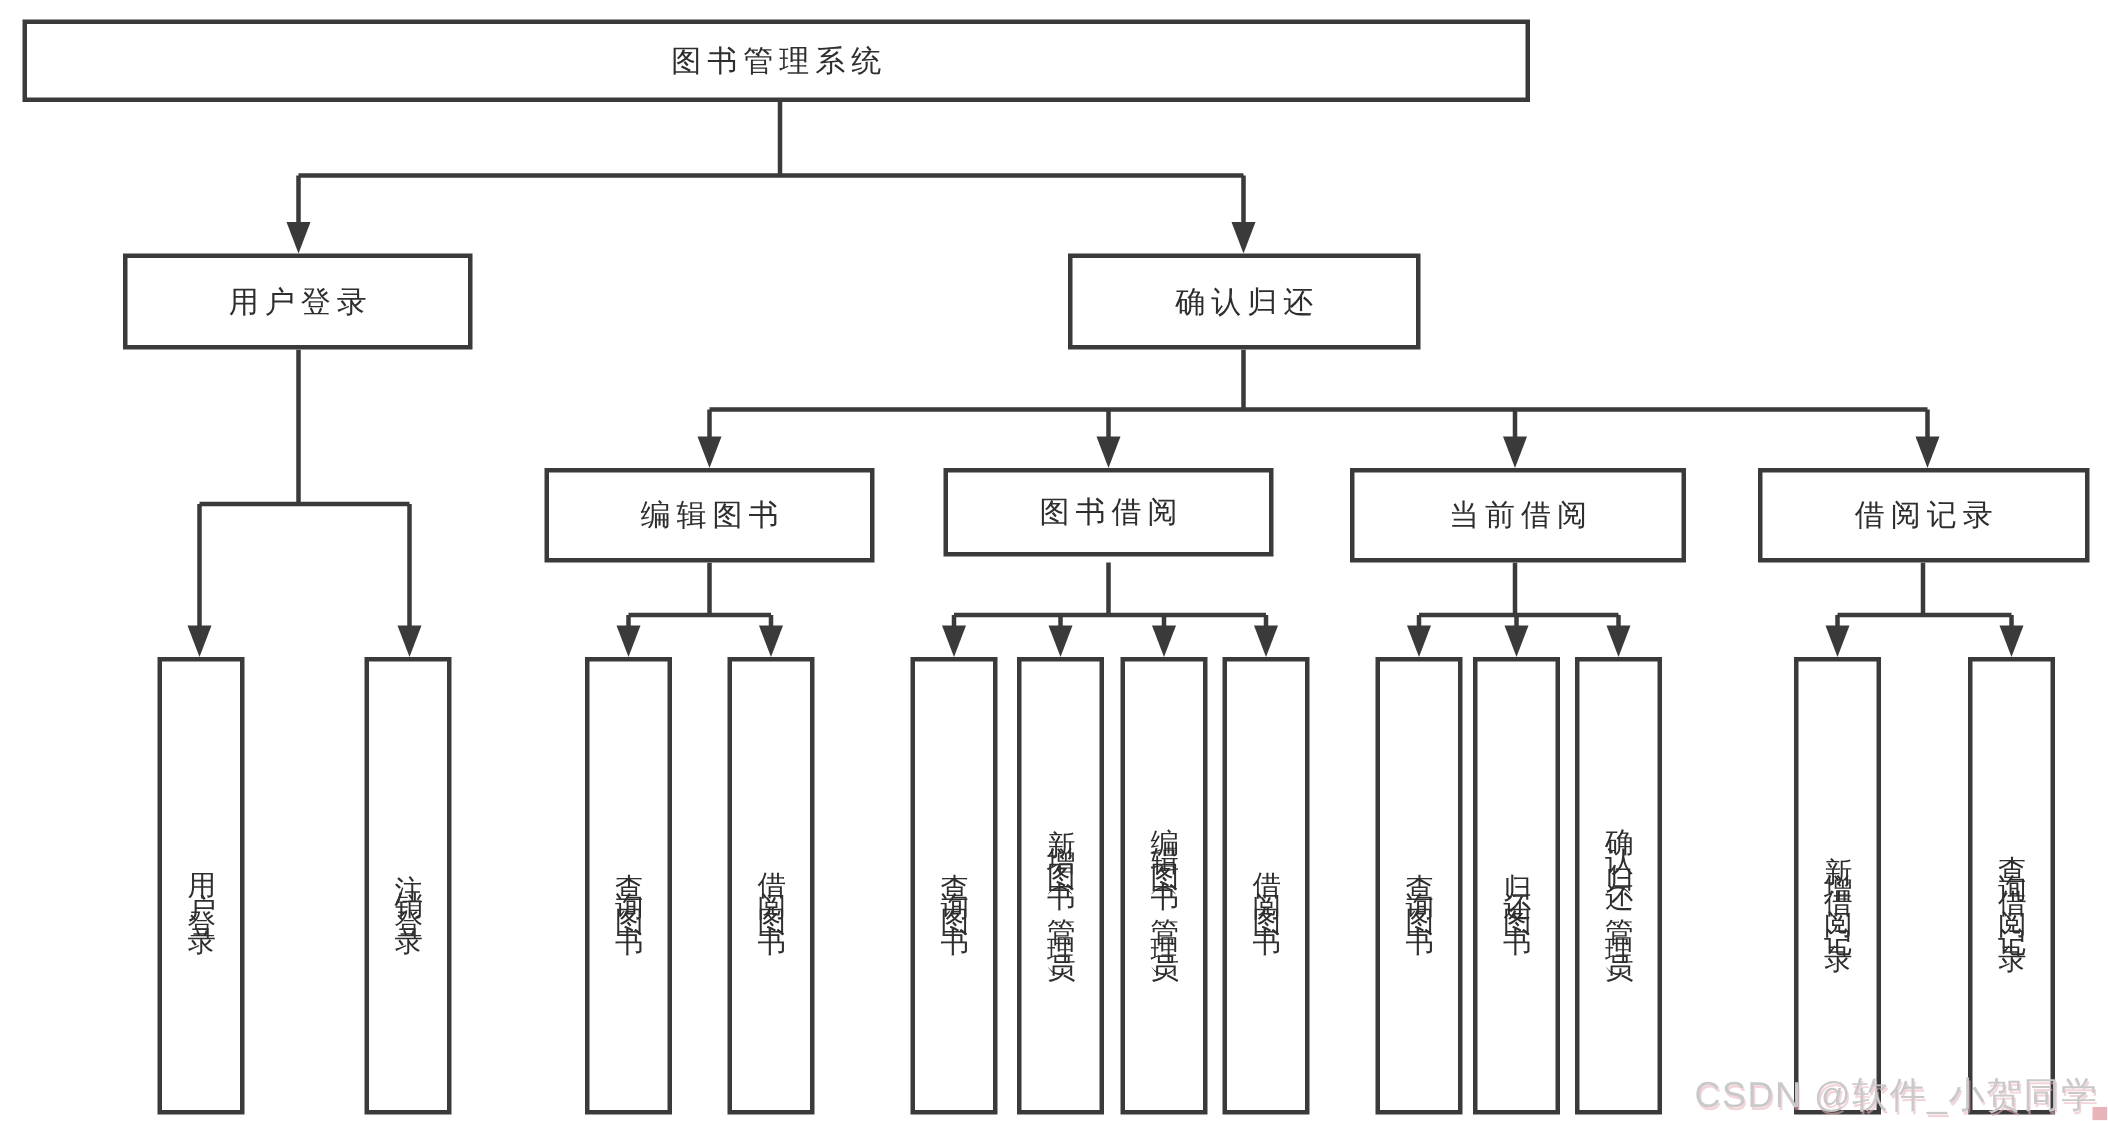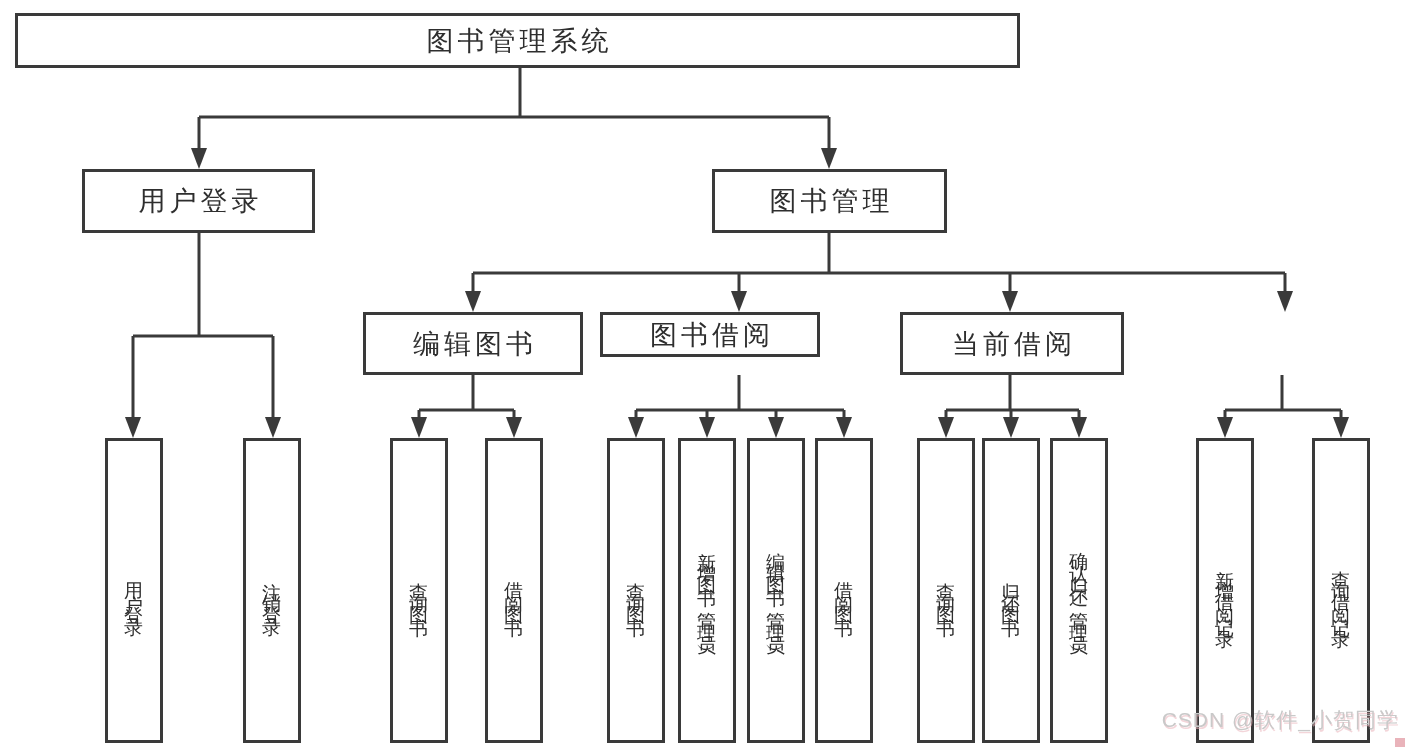--- a/index.html
+++ b/index.html
@@ -13,33 +13,33 @@
   svg.wires{position:absolute;left:0;top:0;z-index:0;}
   .node{
     position:absolute;
     background:#ffffff;
     border:3px solid #3a3a3a;
     box-sizing:border-box;
     display:flex;align-items:center;justify-content:center;
     color:#2e2e2e;
     z-index:1;
   }
-  .h{font-size:27px;letter-spacing:4px;text-indent:4px;white-space:nowrap;}
+  .h{font-size:20px;letter-spacing:4px;text-indent:4px;white-space:nowrap;}
   .v span{
     writing-mode:vertical-rl;
     text-orientation:mixed;
     font-size:19px;
     letter-spacing:12px;
     line-height:1;
     white-space:nowrap;
   }
   .watermark{
     position:absolute;
-    right:6px;bottom:13px;
-    font-size:21px;
+    right:6px;bottom:1px;
+    font-size:24px;
     letter-spacing:1px;
     color:#c9c9c9;
     text-shadow:1px 2px 0 rgba(233,179,186,0.55);
     z-index:2;
     white-space:nowrap;
   }
   .wm-accent{
     position:absolute;
     right:0;bottom:0;
     width:10px;height:9px;
@@ -93,31 +93,34 @@
   </svg>
 
   <div class="node h" style="left:15px;top:13px;width:1005px;height:55px">
     <span>图书管理系统</span>
   </div>
 
   <div class="node h" style="left:82px;top:169px;width:233px;height:64px">
     <span>用户登录</span>
   </div>
   <div class="node h" style="left:712px;top:169px;width:235px;height:64px">
-    <span>图书管理</span>
+    <span>确认归还</span>
   </div>
 
   <div class="node h" style="left:363px;top:312px;width:220px;height:63px">
     <span>编辑图书</span>
   </div>
-  <div class="node h" style="left:600px;top:312px;width:220px;height:45px">
+  <div class="node h" style="left:629px;top:312px;width:220px;height:59px">
     <span>图书借阅</span>
   </div>
   <div class="node h" style="left:900px;top:312px;width:224px;height:63px">
     <span>当前借阅</span>
+  </div>
+  <div class="node h" style="left:1172px;top:312px;width:221px;height:63px">
+    <span>借阅记录</span>
   </div>
 
   <div class="node v" style="left:105px;top:438px;width:58px;height:305px">
     <span>用户登录</span>
   </div>
   <div class="node v" style="left:243px;top:438px;width:58px;height:305px">
     <span>注销登录</span>
   </div>
 
   <div class="node v" style="left:390px;top:438px;width:58px;height:305px">

